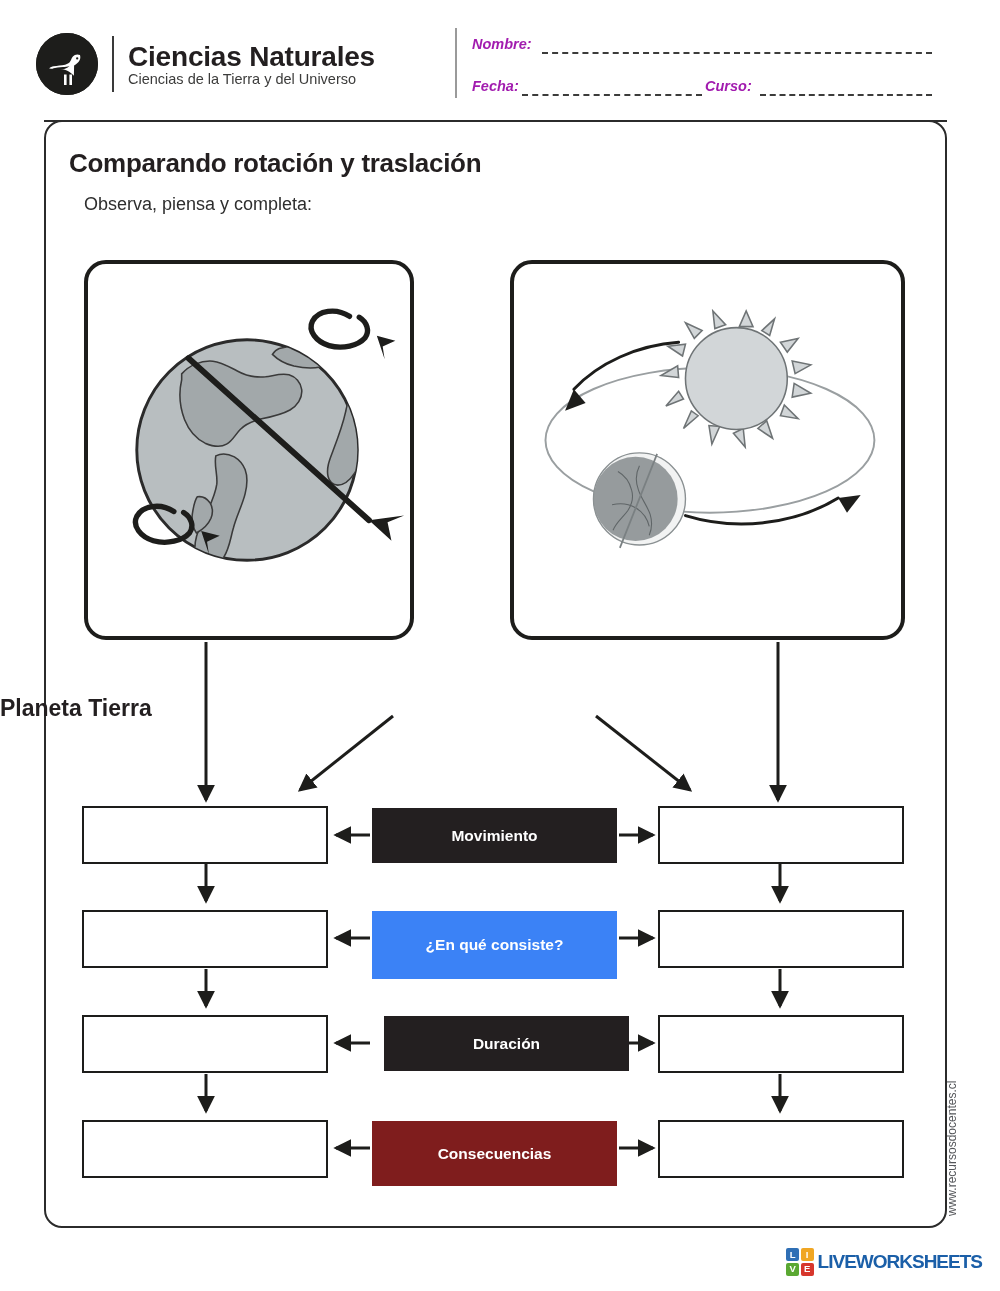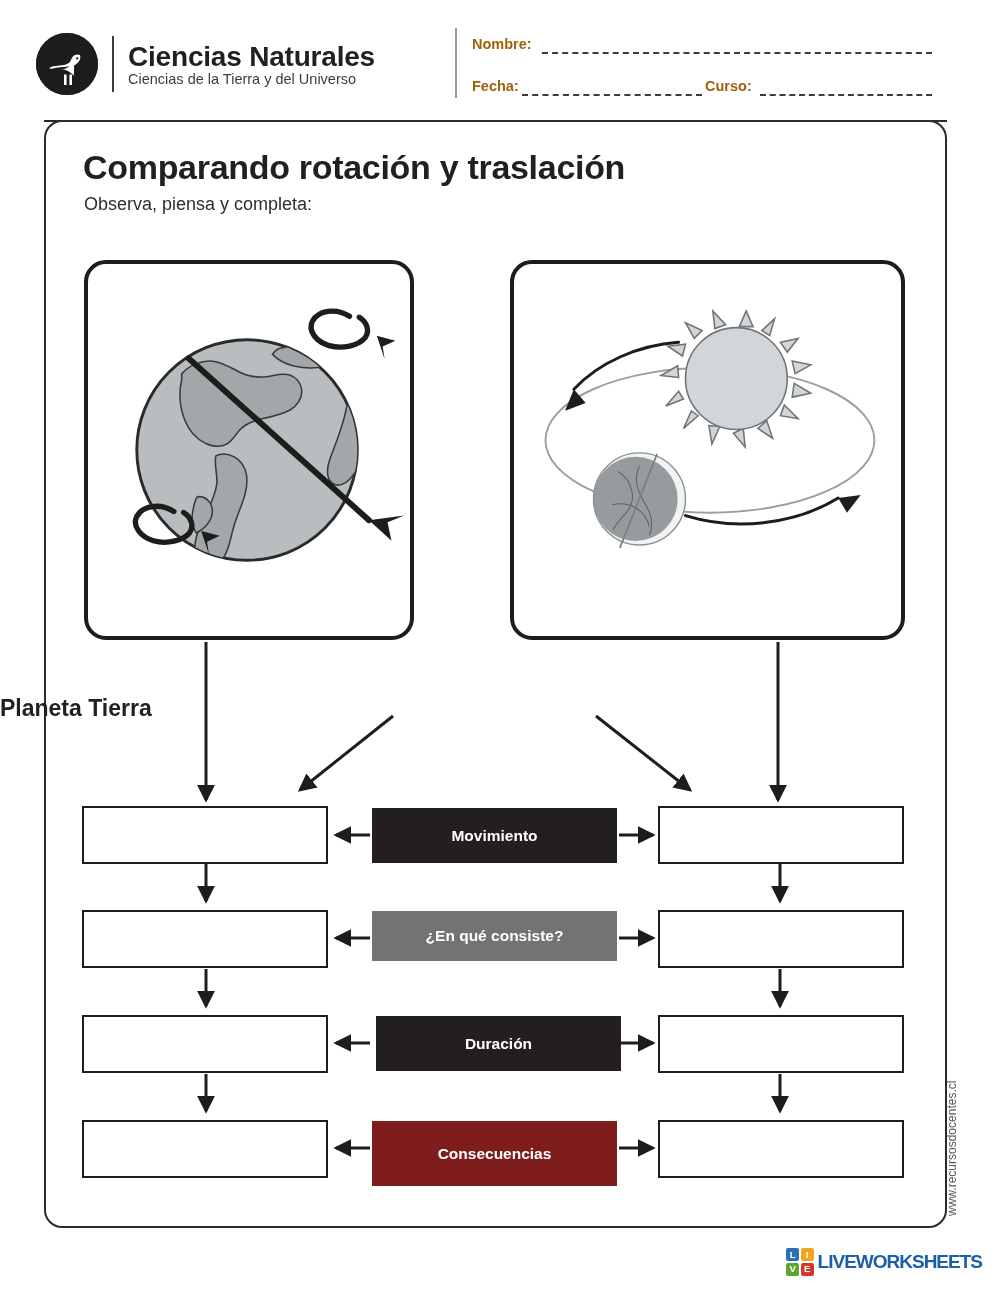--- a/index.html
+++ b/index.html
@@ -46,22 +46,23 @@
     white-space: nowrap;
   }
   #field-divider {
     position: absolute; left: 455px; top: 28px;
     width: 2px; height: 70px;
     background: #9a9a9a;
   }
   .field-label {
     position: absolute;
     font-size: 14.5px; font-weight: bold;
-    color: #a16207;
-    white-space: nowrap;
+    color: #a21caf;
+    white-space: nowrap;
+    font-style: italic;
   }
   #label-nombre { left: 472px; top: 36px; }
   #label-fecha  { left: 472px; top: 78px; }
   #label-curso  { left: 705px; top: 78px; }
   .dashline {
     position: absolute;
     height: 0;
     border-bottom: 2px dashed #3c3c3b;
   }
   #dash-nombre { left: 542px; top: 52px; width: 390px; }
@@ -77,22 +78,22 @@
     background: #ffffff;
   }
   
   #frame-topline {
     position: absolute; left: 44px; top: 120px;
     width: 903px; height: 2px; background: #2b2b2b;
   }
 
   
   #worksheet-title {
-    position: absolute; left: 83px; top: 148px;
-    font-size: 34px; font-weight: bold;
+    position: absolute; left: 69px; top: 148px;
+    font-size: 26px; font-weight: bold;
     letter-spacing: -0.3px;
     color: #231f20;
     white-space: nowrap;
   }
   #worksheet-instruction {
     position: absolute; left: 84px; top: 194px;
     font-size: 18px; color: #2e2e2e;
     white-space: nowrap;
   }
 
@@ -314,25 +315,25 @@
     <line x1="370" y1="1148" x2="336" y2="1148"></line>
     <line x1="619" y1="1148" x2="653" y2="1148"></line>
   </g>
 </svg>
 
 <div class="answer-box" style="left:82px;  top:806px; width:246px; height:58px;"></div>
 <div class="label-box" style="left: 372px; top: 808px; width: 245px; height: 55px; background: rgb(35, 31, 32); color: rgb(255, 255, 255);">Movimiento</div>
 <div class="answer-box" style="left:658px; top:806px; width:246px; height:58px;"></div>
 
 <div class="answer-box" style="left:82px;  top:910px; width:246px; height:58px;"></div>
-<div class="label-box" style="left: 372px; top: 911px; width: 245px; height: 50px; background: #737373; color: rgb(255, 255, 255);">¿En qué consiste?</div>
+<div class="label-box" style="left: 372px; top: 911px; width: 245px; height: 68px; background: #3b82f6; color: rgb(255, 255, 255);">¿En qué consiste?</div>
 <div class="answer-box" style="left:658px; top:910px; width:246px; height:58px;"></div>
 
 <div class="answer-box" style="left:82px;  top:1015px; width:246px; height:58px;"></div>
-<div class="label-box" style="left: 376px; top: 1016px; width: 245px; height: 55px; background: rgb(35, 31, 32); color: rgb(255, 255, 255);">Duración</div>
+<div class="label-box" style="left: 384px; top: 1016px; width: 245px; height: 55px; background: rgb(35, 31, 32); color: rgb(255, 255, 255);">Duración</div>
 <div class="answer-box" style="left:658px; top:1015px; width:246px; height:58px;"></div>
 
 <div class="answer-box" style="left:82px;  top:1120px; width:246px; height:58px;"></div>
 <div class="label-box" style="left: 372px; top: 1121px; width: 245px; height: 65px; background: #7f1d1d; color: rgb(255, 255, 255);">Consecuencias</div>
 <div class="answer-box" style="left:658px; top:1120px; width:246px; height:58px;"></div>
 
 <div id="side-url">
   <span id="side-url-inner">www.recursosdocentes.cl</span>
 </div>
 

